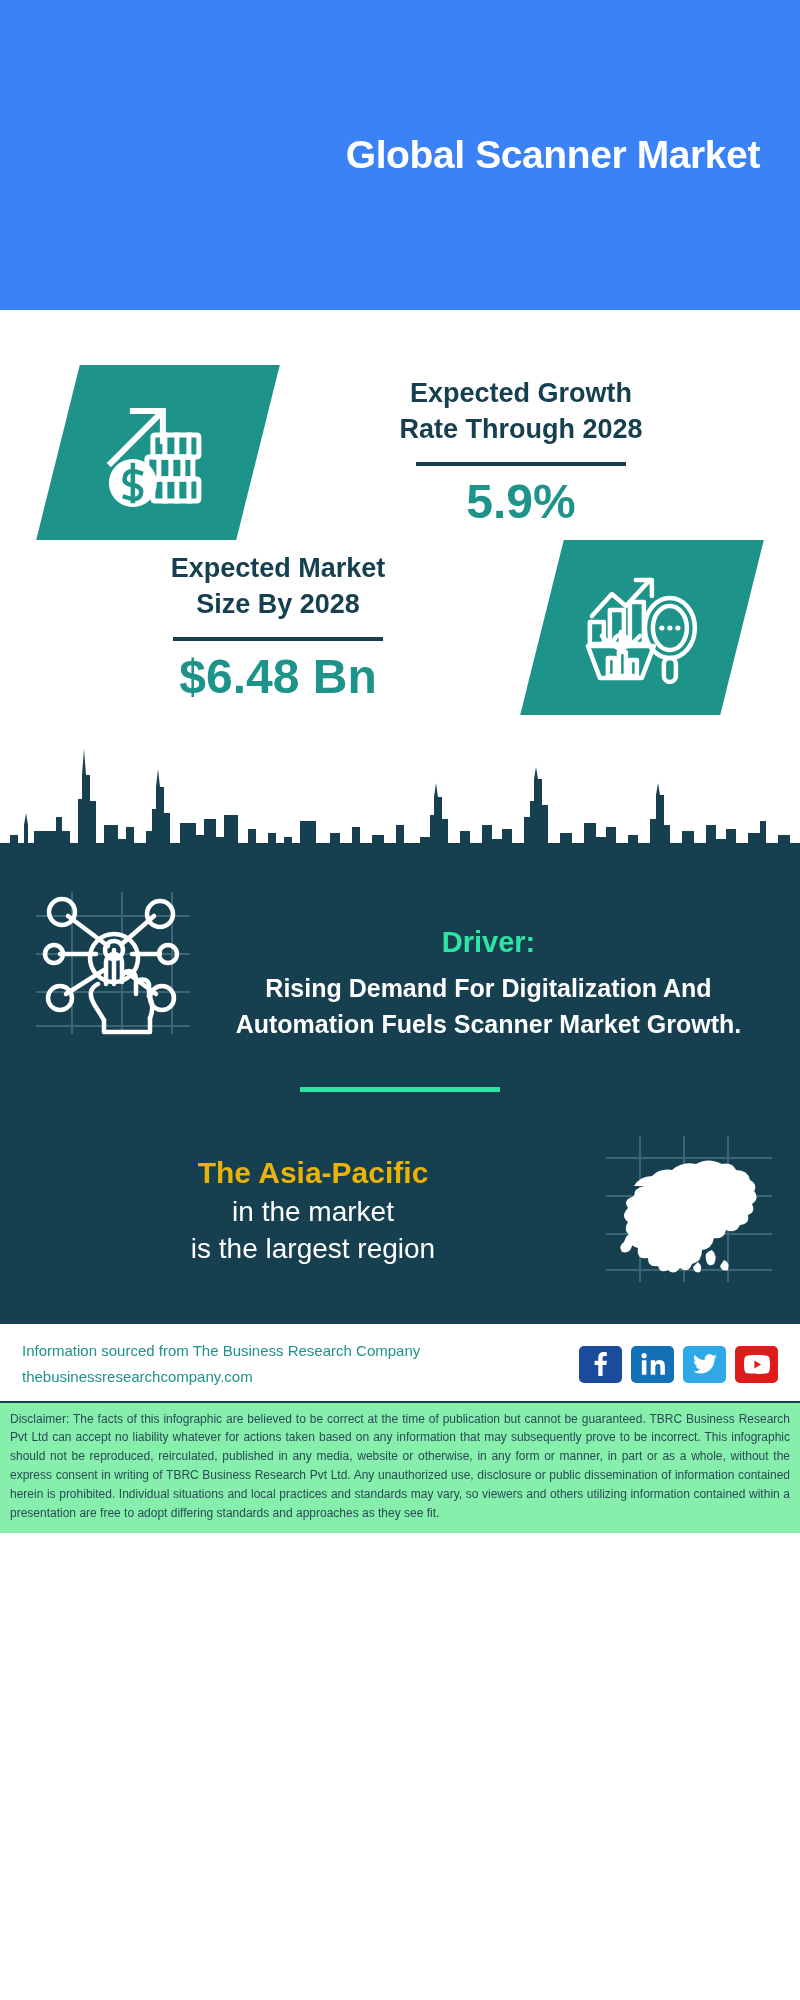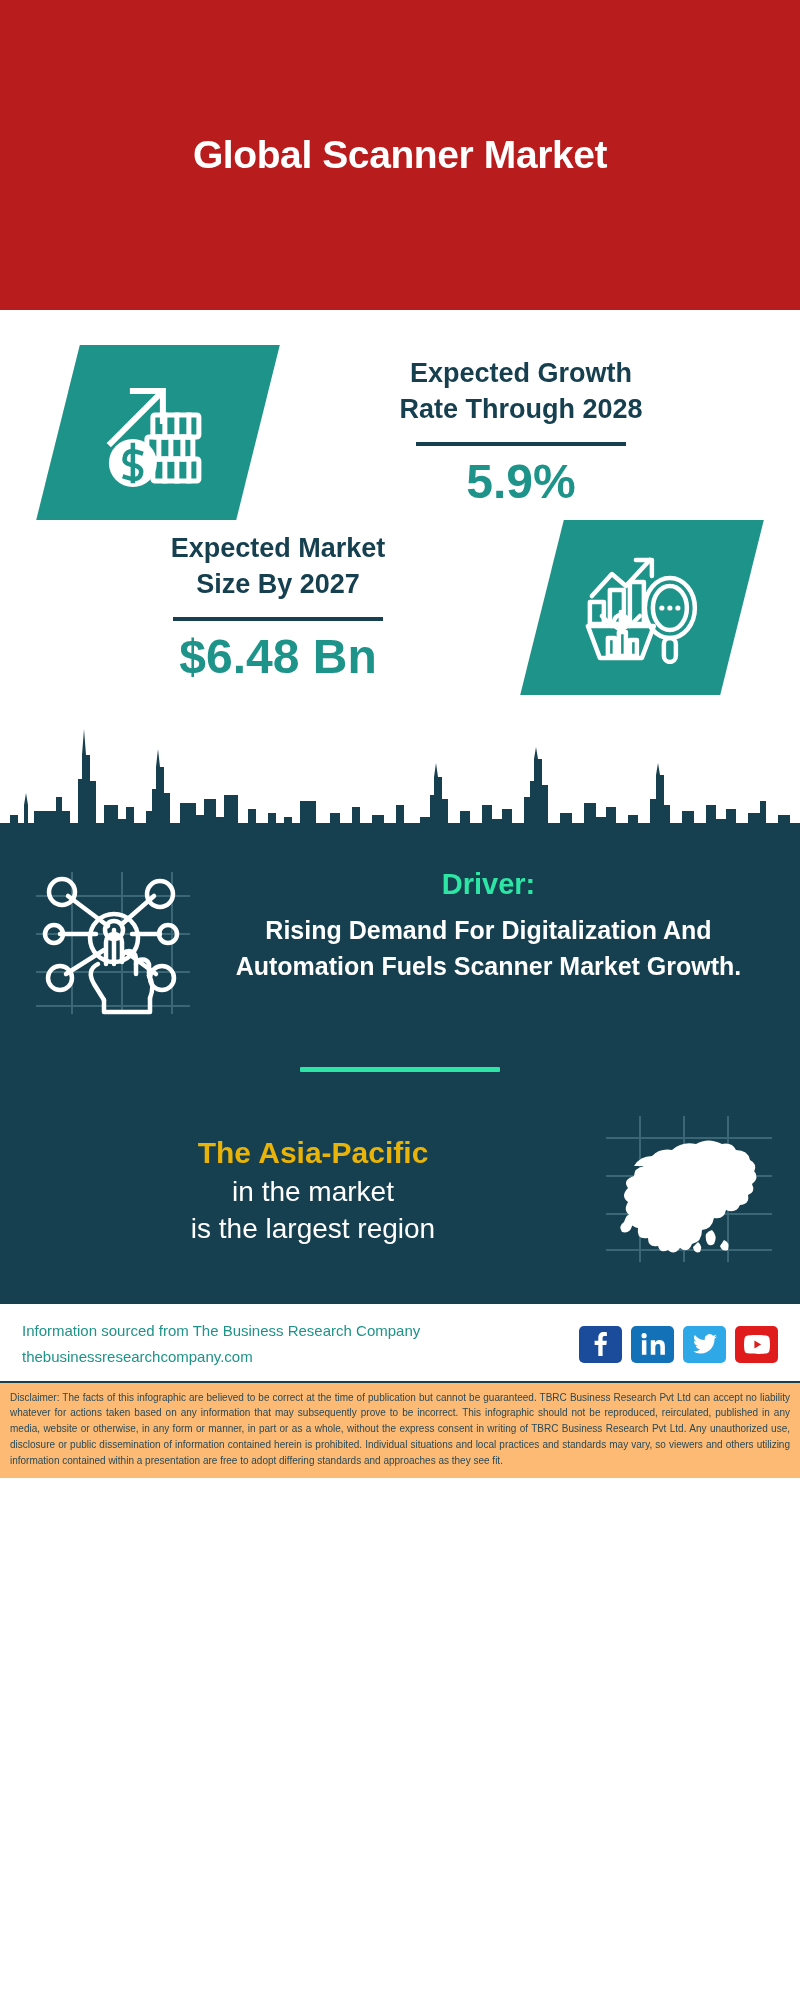--- a/index.html
+++ b/index.html
@@ -6,35 +6,35 @@
   html,body { width:800px; }
   body {
     font-family:"Liberation Sans", sans-serif;
     background:#ffffff;
     width:800px; height:2000px;
     position:relative; overflow:hidden;
   }
 
   
   .header {
-    background:#b91c1c;
+    background:#3b82f6;
     height:310px;
-    display:flex; align-items:center; justify-content:center;
+    display:flex; align-items:center; justify-content:flex-end;
     padding:0 40px;
   }
   .header-title {
     color:#ffffff;
     font-size:39px;
     font-weight:bold;
     letter-spacing:-0.4px;
     text-align:center;
   }
 
   
-  .white-zone { background:#ffffff; position:relative; }
+  .white-zone { background:#ffffff; position:relative;margin-top:20px; }
 
   .stat-row { display:flex; align-items:center; width:100%; }
   .stat-row.reverse { flex-direction:row-reverse; }
 
   
   .badge {
     width:200px; height:175px;
     background:#1E9389;
     transform:skewX(-14deg);
     display:flex; align-items:center; justify-content:center;
@@ -73,21 +73,21 @@
   .skyline-wrap svg { display:block; width:800px; height:125px; }
 
   
   .dark-zone {
     background:#16404F;
     padding:0 0 34px 0;
     position:relative;
   }
 
   .driver-block {
-    display:flex; align-items:flex-start;
+    display:flex; align-items:flex-end;
     padding:18px 28px 0 34px;
   }
   .driver-icon { flex:0 0 auto; width:165px; padding-top:6px; }
   .driver-copy { flex:1 1 auto; padding-left:6px; text-align:center; padding-top:6px; }
   .driver-title {
     color:#2DE5A5;
     font-size:29px;
     font-weight:bold;
     margin-bottom:12px;
   }
@@ -133,24 +133,24 @@
     width:43px; height:37px;
     border-radius:5px;
     display:flex; align-items:center; justify-content:center;
   }
   .fb { background:#1B4B9B; }
   .li { background:#1371B8; }
   .tw { background:#2FA8E8; }
   .yt { background:#E01B1B; }
 
   .disclaimer {
-    background:#fdba74;
+    background:#86efac;
     padding:7px 10px 10px 10px;
     border-top:2px solid #16404F;
-    font-size:10px;
+    font-size:12px;
     line-height:1.58;
     color:#2A4A57;
     text-align:justify;
   }
 </style>
 </head>
 <body>
 
 <div class="header">
   <div class="header-title">Global Scanner Market</div>
@@ -221,21 +221,21 @@
         <ellipse cx="88" cy="56" rx="17" ry="22"></ellipse>
         <circle cx="80" cy="56" r="2.6" fill="#ffffff" stroke="none"></circle>
         <circle cx="88" cy="56" r="2.6" fill="#ffffff" stroke="none"></circle>
         <circle cx="96" cy="56" r="2.6" fill="#ffffff" stroke="none"></circle>
         <rect x="82" y="86" width="12" height="24" rx="6"></rect>
       </svg>
     </div>
     <div class="stat-text">
       <div class="stat-label">
         <div>Expected Market</div>
-        <div>Size By 2027</div>
+        <div>Size By 2028</div>
       </div>
       <div class="stat-rule"></div>
       <div class="stat-value">$6.48 Bn</div>
     </div>
   </div>
 
   <div class="skyline-wrap">
     <svg viewBox="0 0 800 125" preserveAspectRatio="none">
       <path fill="#16404F" d="
         M0,125 L0,104 L10,104 L10,96 L18,96 L18,104 L24,104 L24,86 L26,74 L28,86 L28,104

